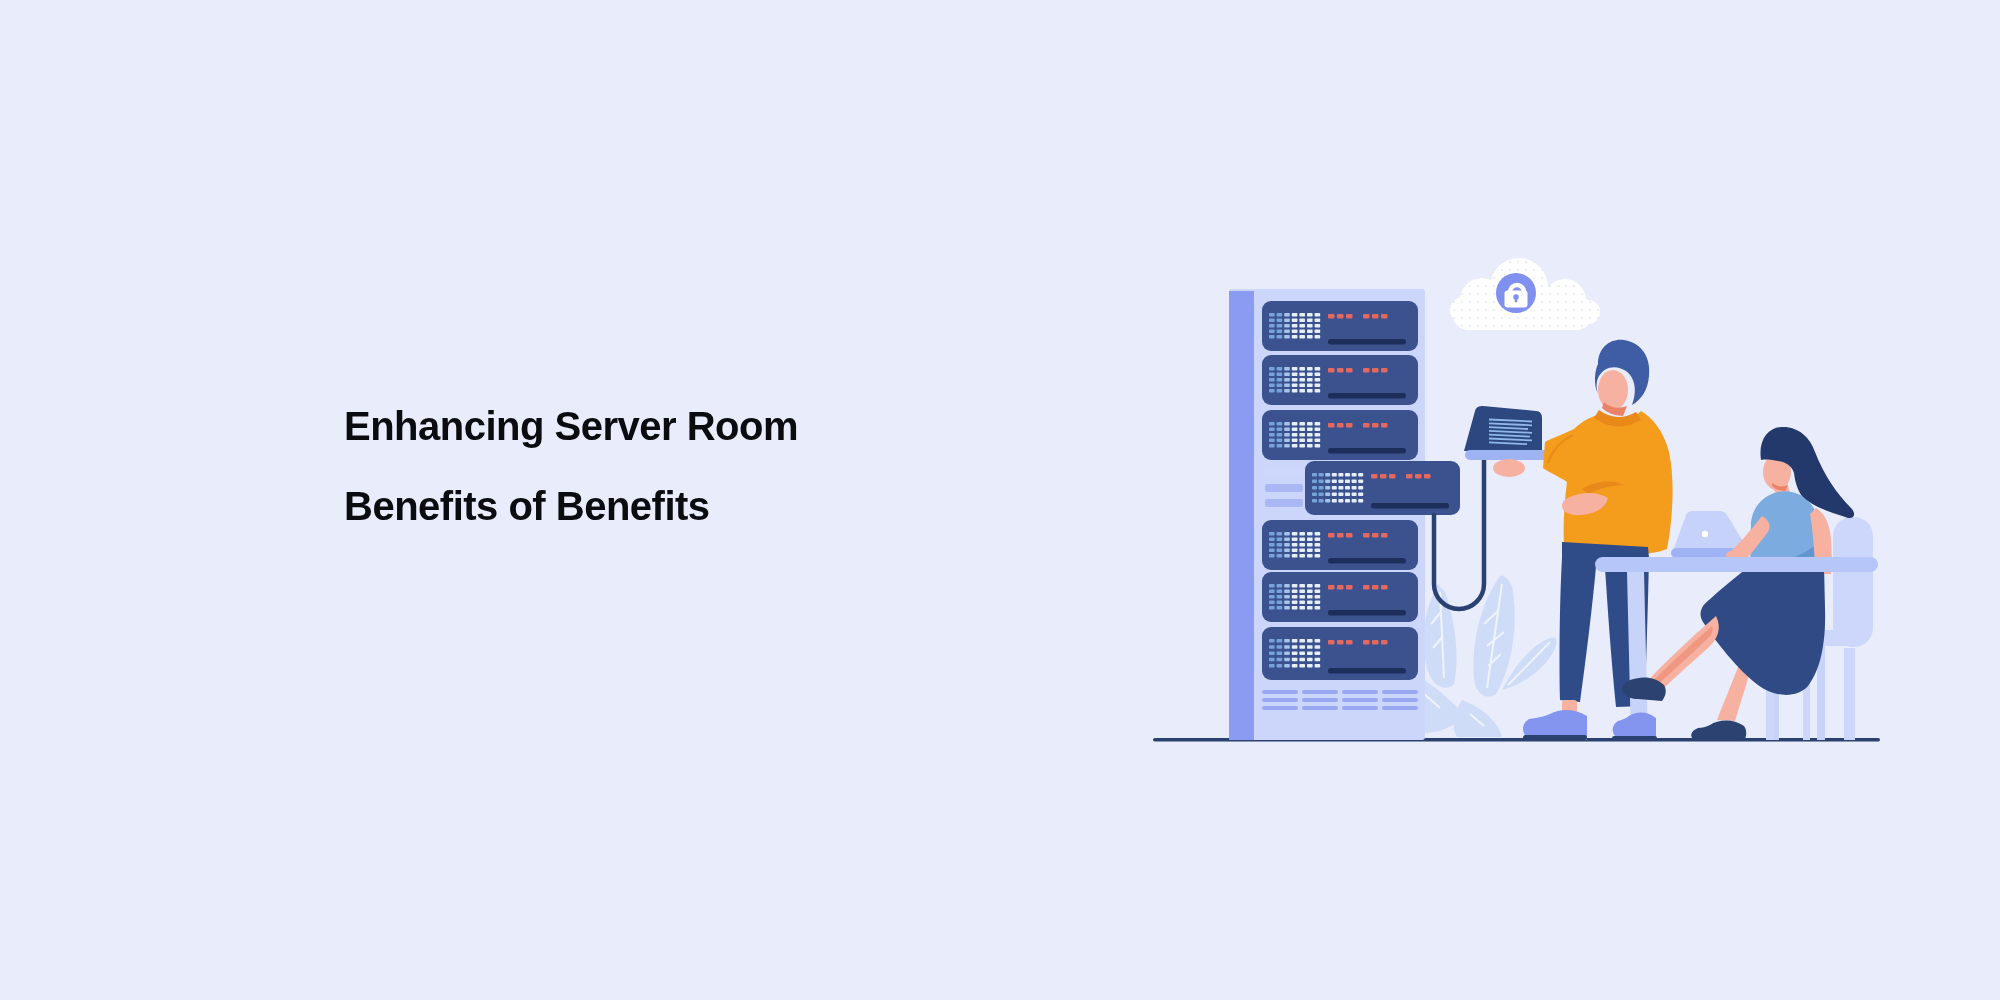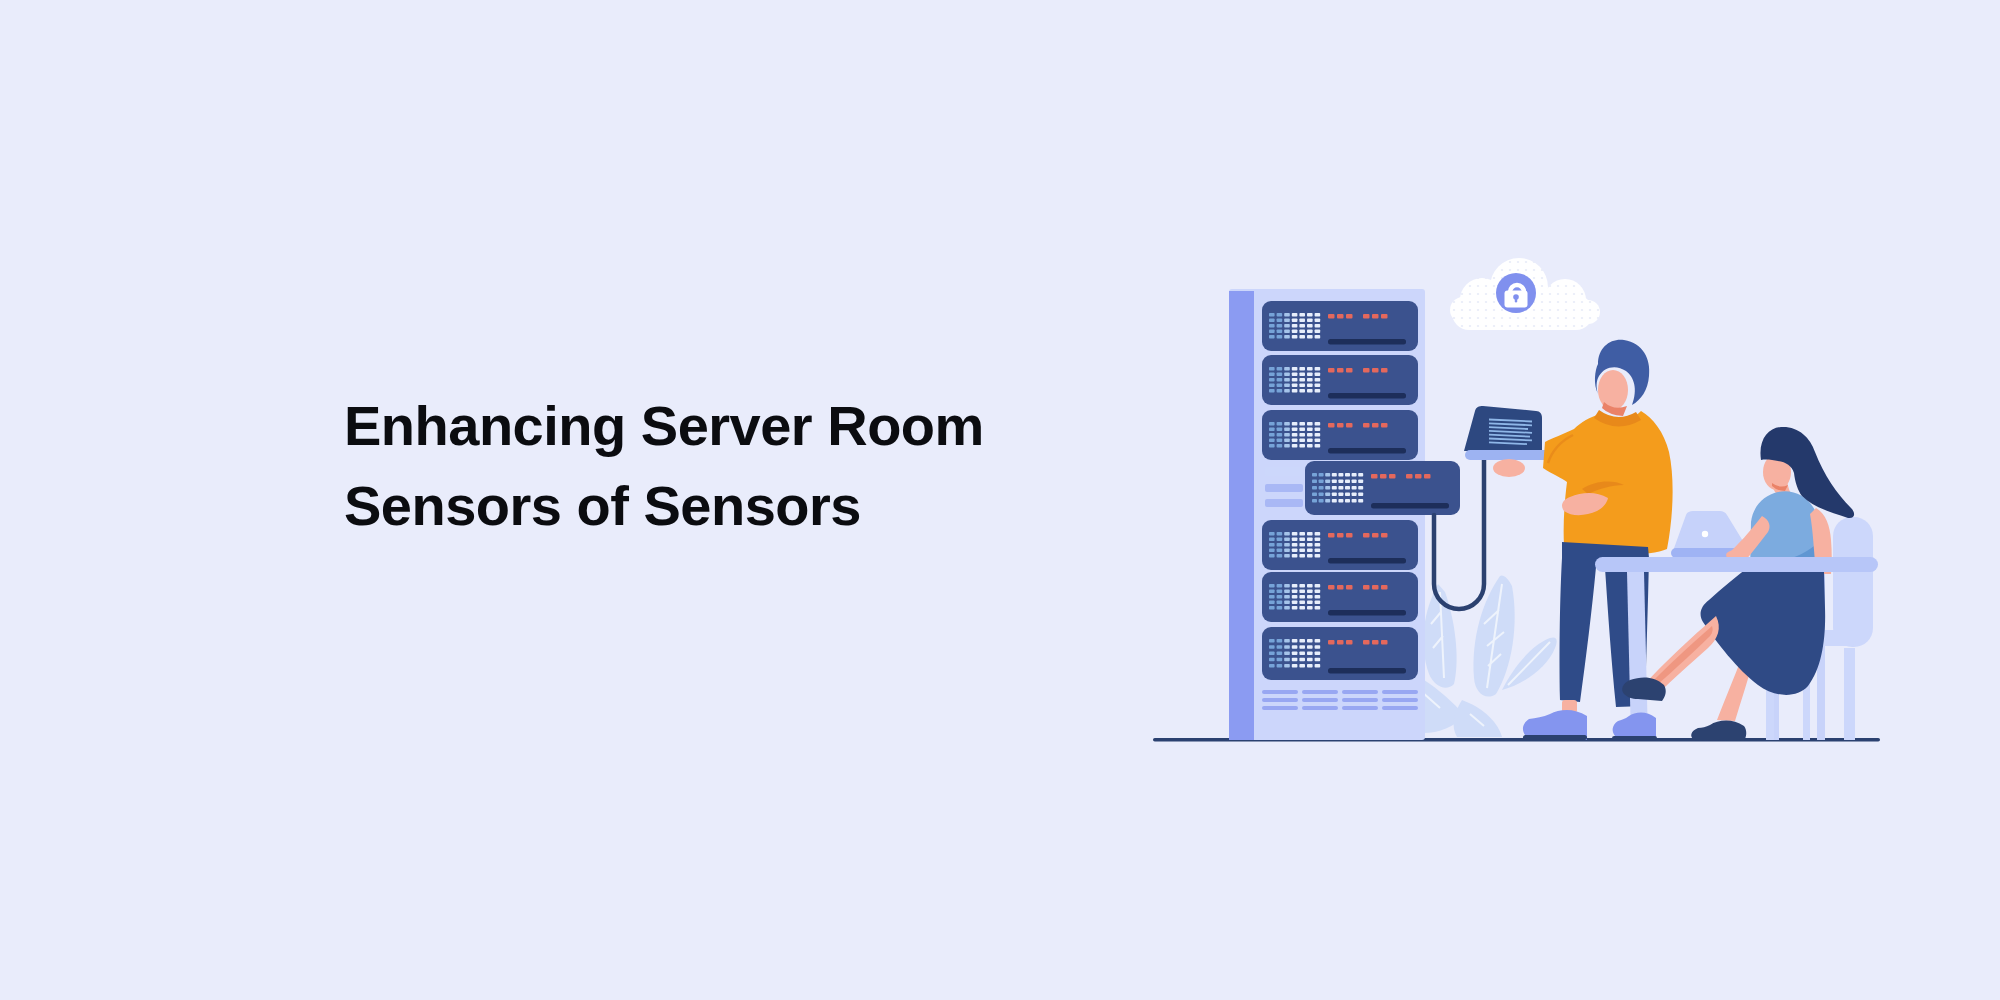--- a/index.html
+++ b/index.html
@@ -1,34 +1,34 @@
 <!DOCTYPE html>
 <html><head>
 <meta charset="utf-8">
 <style>
   * { margin:0; padding:0; box-sizing:border-box; }
   html,body { width:2000px; height:1000px; overflow:hidden; }
   body { background:#e9ecfb; font-family:"Liberation Sans", sans-serif; }
   .page { position:relative; width:2000px; height:1000px; background:#e9ecfb; }
   .title {
     position:absolute; left:344px; top:386px;
-    font-size:56px; line-height:80px; font-weight:700;
+    font-size:40px; line-height:80px; font-weight:700;
     letter-spacing:-0.5px; color:#0b0c10;
   }
   .title span { display:block; }
   .illo { position:absolute; left:1100px; top:180px; width:900px; height:580px; }
 </style>
 </head>
 <body>
 
 <div class="page">
 
   <h1 class="title" style="color: rgb(11, 12, 16);">
     <span>Enhancing Server Room</span>
-    <span>Sensors of Sensors</span>
+    <span>Benefits of Benefits</span>
   </h1>
 
   <svg class="illo" viewBox="0 0 900 580" xmlns="http://www.w3.org/2000/svg">
     <defs>
       <pattern id="cloudDots" width="8" height="8" patternUnits="userSpaceOnUse">
         <rect width="8" height="8" fill="#ffffff"></rect>
         <circle cx="2" cy="2" r="1.1" fill="#e8ecf8"></circle>
       </pattern>
     </defs>
 

